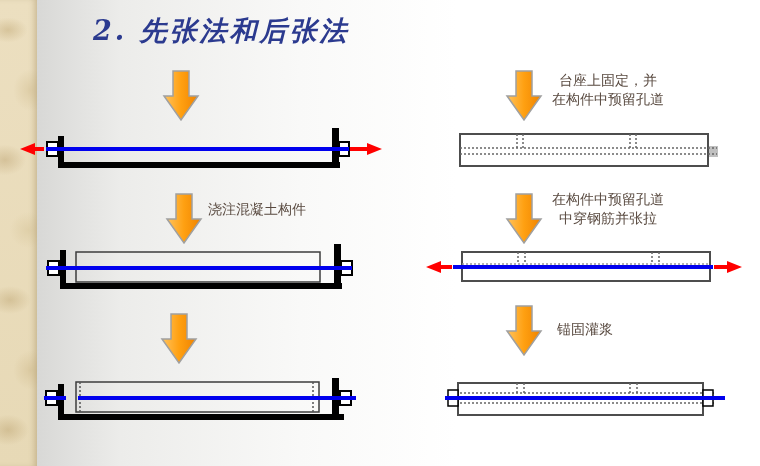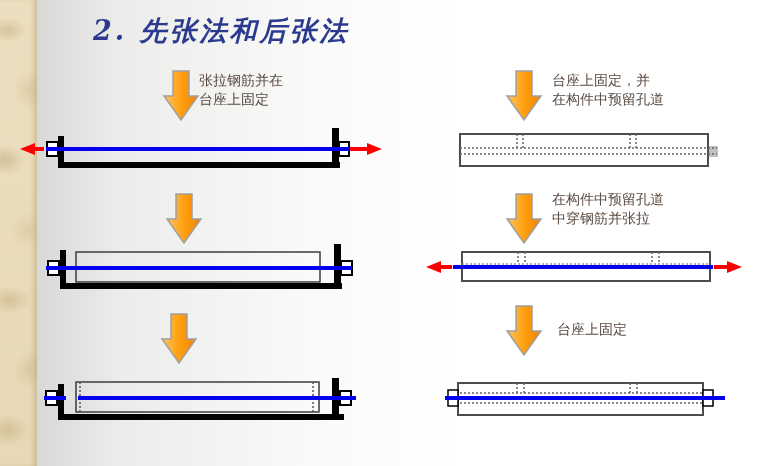--- a/index.html
+++ b/index.html
@@ -2,20 +2,21 @@
 <html><head>
 <meta charset="utf-8">
 <style>
   html,body{margin:0;padding:0;}
   .slide{
     position:relative;
     width:760px;height:466px;
     overflow:hidden;
     background:linear-gradient(to right,#d8d8d6 37px,#ececea 120px,#f9f9f8 300px,#ffffff 60%);
     font-family:"Liberation Sans",sans-serif;
+    text-align:center;
   }
   .parchment{
     position:absolute;left:0;top:0;width:37px;height:466px;
     background:
       radial-gradient(28px 18px at 8px 30px, rgba(197,174,125,.55), transparent 70%),
       radial-gradient(24px 30px at 30px 90px, rgba(210,190,145,.5), transparent 70%),
       radial-gradient(30px 22px at 5px 160px, rgba(186,160,110,.45), transparent 70%),
       radial-gradient(26px 26px at 28px 230px, rgba(214,196,152,.5), transparent 70%),
       radial-gradient(30px 20px at 10px 300px, rgba(192,168,118,.5), transparent 70%),
       radial-gradient(24px 28px at 30px 370px, rgba(207,186,140,.5), transparent 70%),
@@ -50,22 +51,20 @@
         <stop offset="1" stop-color="#ef8300"></stop>
       </linearGradient>
     </defs>
   </svg>
 
   <h1 class="title">2. 先张法和后张法</h1>
 
   <svg class="down-arrow" style="left:162px;top:70px" width="38" height="52" viewBox="0 0 38 52">
     <polygon points="11,1 27,1 27,26 36,26 19,50 2,26 11,26" fill="url(#og)" stroke="#a0a0a0" stroke-width="1.5"></polygon>
   </svg>
-  <div class="step-label" style="left:199px;top:71px">张拉钢筋并在
-台座上固定</div>
 
   <svg class="dgm" style="left:0;top:118px" width="400" height="62" viewBox="0 0 400 62">
     <rect x="58" y="18" width="6" height="32" fill="#000"></rect>
     <rect x="58" y="44" width="282" height="6" fill="#000"></rect>
     <rect x="332" y="10" width="7" height="40" fill="#000"></rect>
     <rect x="47" y="24" width="11" height="14" fill="#fff" stroke="#000" stroke-width="2"></rect>
     <rect x="339" y="24" width="10" height="14" fill="#fff" stroke="#000" stroke-width="2"></rect>
     <line x1="46" y1="31" x2="349" y2="31" stroke="#0000ee" stroke-width="4"></line>
     <g>
       <line x1="44" y1="31" x2="33" y2="31" stroke="#ff0000" stroke-width="4"></line>
@@ -73,20 +72,21 @@
     </g>
     <g>
       <line x1="350" y1="31" x2="368" y2="31" stroke="#ff0000" stroke-width="4"></line>
       <polygon points="382,31 367,25 367,37" fill="#ff0000"></polygon>
     </g>
   </svg>
 
   <svg class="down-arrow" style="left:165px;top:193px" width="38" height="52" viewBox="0 0 38 52">
     <polygon points="11,1 27,1 27,26 36,26 19,50 2,26 11,26" fill="url(#og)" stroke="#a0a0a0" stroke-width="1.5"></polygon>
   </svg>
+  <div class="step-label" style="left:208px;top:200px">浇注混凝土构件</div>
 
   <svg class="dgm" style="left:0;top:238px" width="400" height="58" viewBox="0 0 400 58">
     <rect x="60" y="12" width="6" height="39" fill="#000"></rect>
     <rect x="60" y="45" width="282" height="6" fill="#000"></rect>
     <rect x="334" y="6" width="7" height="45" fill="#000"></rect>
     <rect x="76" y="14" width="244" height="30" fill="none" stroke="#3d3d3d" stroke-width="1.5"></rect>
     <rect x="48" y="23" width="11" height="14" fill="#fff" stroke="#000" stroke-width="2"></rect>
     <rect x="341" y="23" width="11" height="14" fill="#fff" stroke="#000" stroke-width="2"></rect>
     <line x1="46" y1="30" x2="352" y2="30" stroke="#0000ee" stroke-width="4"></line>
   </svg>
@@ -145,21 +145,21 @@
     </g>
     <g>
       <line x1="294" y1="24" x2="308" y2="24" stroke="#ff0000" stroke-width="4"></line>
       <polygon points="322,24 307,18 307,30" fill="#ff0000"></polygon>
     </g>
   </svg>
 
   <svg class="down-arrow" style="left:505px;top:305px" width="38" height="52" viewBox="0 0 38 52">
     <polygon points="11,1 27,1 27,26 36,26 19,50 2,26 11,26" fill="url(#og)" stroke="#a0a0a0" stroke-width="1.5"></polygon>
   </svg>
-  <div class="step-label" style="left:557px;top:320px">台座上固定</div>
+  <div class="step-label" style="left:557px;top:320px">锚固灌浆</div>
 
   <svg class="dgm" style="left:430px;top:373px" width="330" height="56" viewBox="0 0 330 56">
     <rect x="28" y="10" width="245" height="32" fill="none" stroke="#4d4d4d" stroke-width="2"></rect>
     <line x1="18" y1="20" x2="285" y2="20" stroke="#666" stroke-width="1.5" stroke-dasharray="2,2"></line>
     <line x1="18" y1="30" x2="285" y2="30" stroke="#666" stroke-width="1.5" stroke-dasharray="2,2"></line>
     <line x1="87" y1="10" x2="87" y2="20" stroke="#666" stroke-width="1.5" stroke-dasharray="2,2"></line>
     <line x1="94" y1="10" x2="94" y2="20" stroke="#666" stroke-width="1.5" stroke-dasharray="2,2"></line>
     <line x1="200" y1="10" x2="200" y2="20" stroke="#666" stroke-width="1.5" stroke-dasharray="2,2"></line>
     <line x1="207" y1="10" x2="207" y2="20" stroke="#666" stroke-width="1.5" stroke-dasharray="2,2"></line>
     <rect x="18" y="17" width="10" height="16" fill="#fff" stroke="#000" stroke-width="1.5"></rect>

